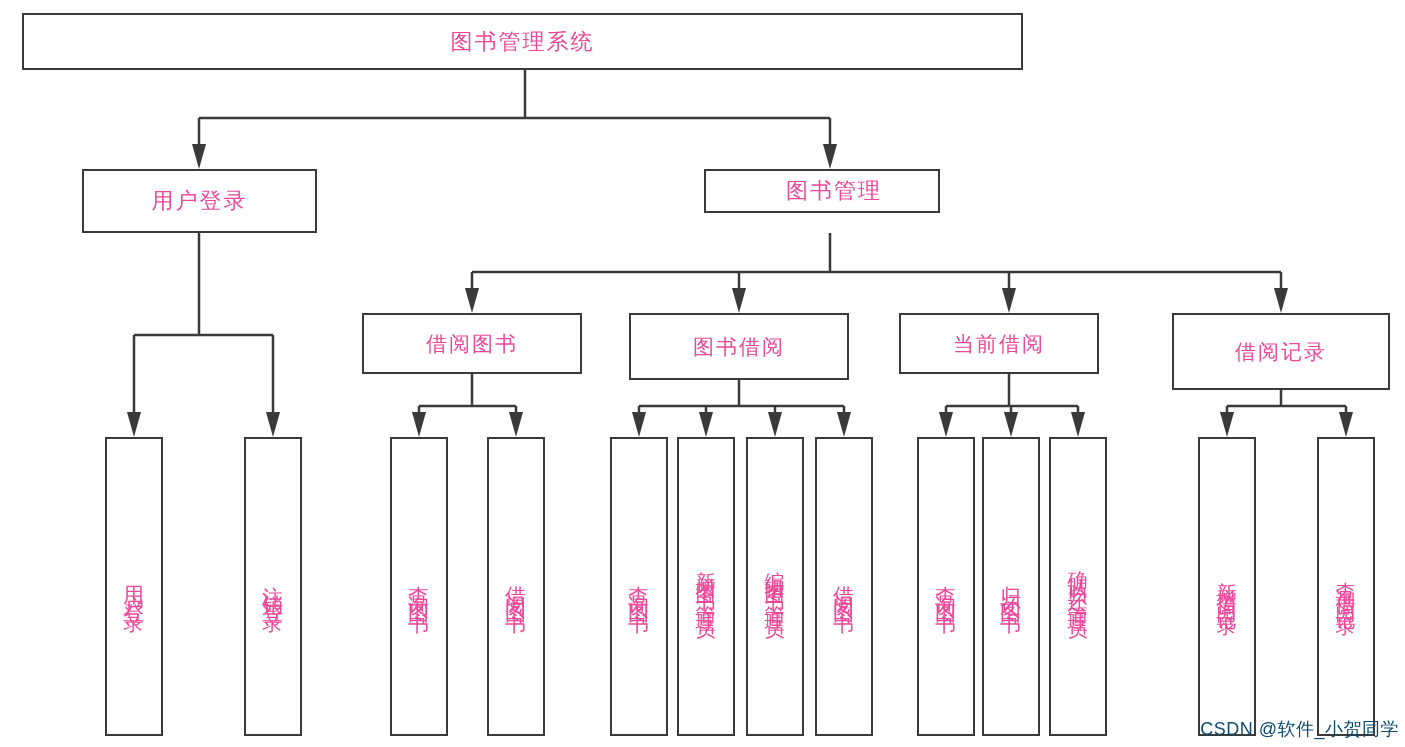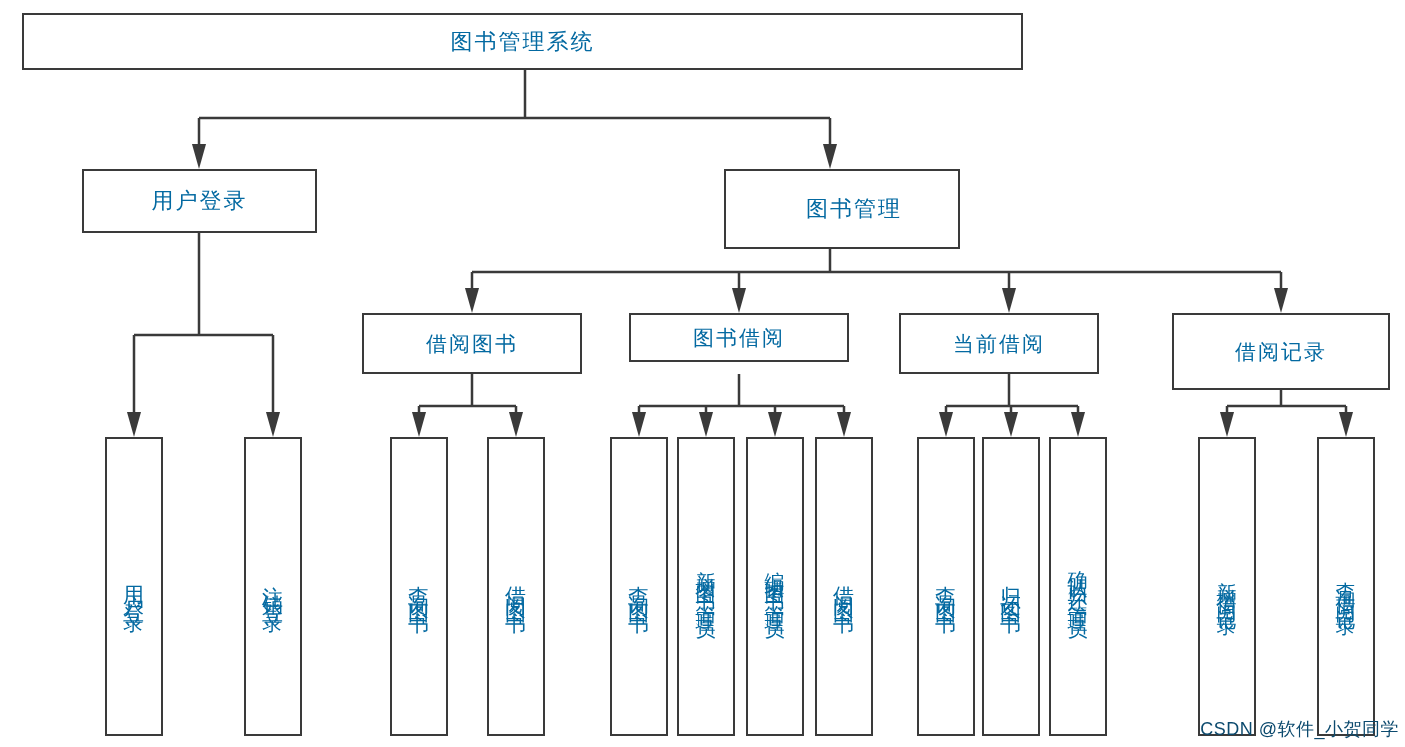--- a/index.html
+++ b/index.html
@@ -23,21 +23,21 @@
     pointer-events: none;
   }
   .box {
     position: absolute;
     box-sizing: border-box;
     border: 2.5px solid #3a3a3a;
     background: #ffffff;
     display: flex;
     align-items: center;
     justify-content: center;
-    color: #0369a1;
+    color: #ec4899;
   }
   .hlabel {
     font-size: 22px;
     letter-spacing: 2px;
     white-space: nowrap;
   }
   .t3 .hlabel { font-size: 21px; }
   .vlabel {
     writing-mode: vertical-rl;
     text-orientation: mixed;
@@ -107,28 +107,28 @@
     </g>
   </svg>
 
   <div class="box" style="left:22px; top:13px; width:1001px; height:57px;">
     <span class="hlabel">图书管理系统</span>
   </div>
 
   <div class="box" style="left:82px; top:169px; width:235px; height:64px;">
     <span class="hlabel">用户登录</span>
   </div>
-  <div class="box" style="left:724px; top:169px; width:236px; height:80px;padding-left:24px;">
+  <div class="box" style="left:704px; top:169px; width:236px; height:44px;padding-left:24px;">
     <span class="hlabel">图书管理</span>
   </div>
 
   <div class="box t3" style="left:362px; top:313px; width:220px; height:61px;">
     <span class="hlabel">借阅图书</span>
   </div>
-  <div class="box t3" style="left:629px; top:313px; width:220px; height:49px;">
+  <div class="box t3" style="left:629px; top:313px; width:220px; height:67px;">
     <span class="hlabel">图书借阅</span>
   </div>
   <div class="box t3" style="left:899px; top:313px; width:200px; height:61px;">
     <span class="hlabel">当前借阅</span>
   </div>
   <div class="box t3" style="left:1172px; top:313px; width:218px; height:77px;">
     <span class="hlabel">借阅记录</span>
   </div>
 
   <div class="box" style="left:105px; top:437px; width:58px; height:299px;">

